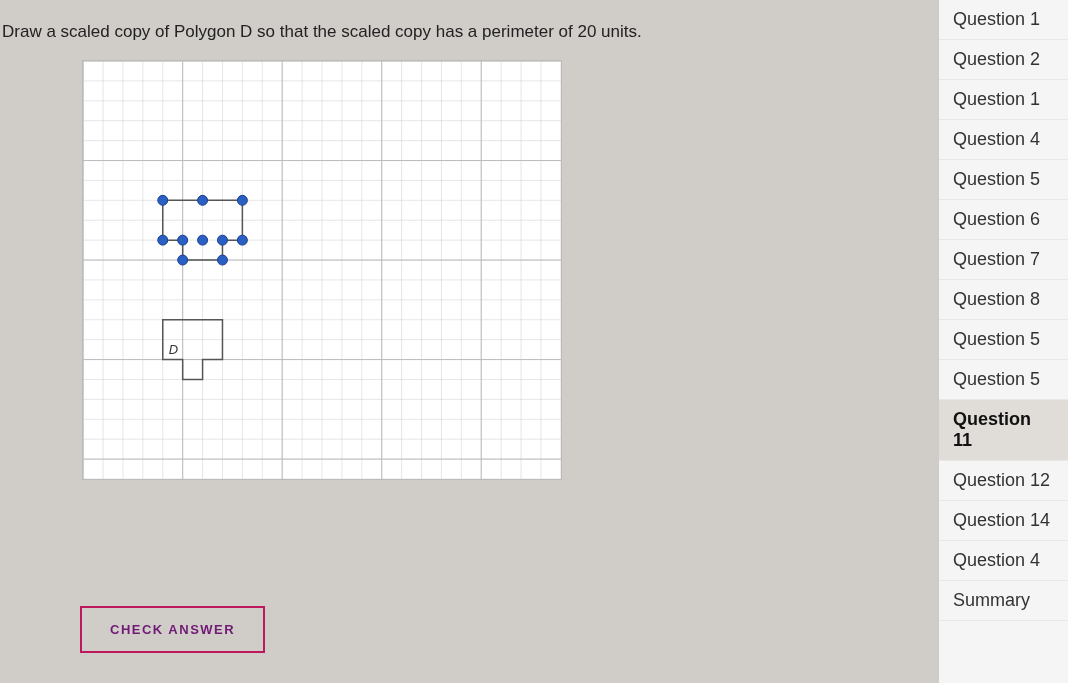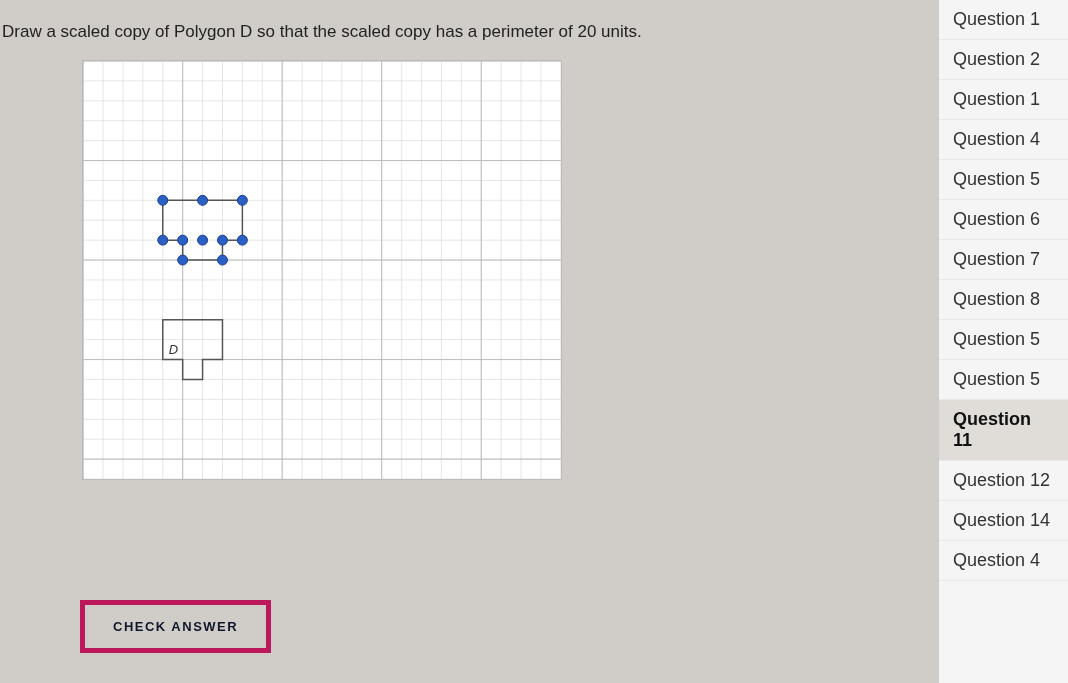--- a/index.html
+++ b/index.html
@@ -44,22 +44,22 @@
       top: 0; left: 0;
       width: 100%;
       height: 100%;
     }
 
     .check-answer-btn {
       position: absolute;
       bottom: 30px;
       left: 80px;
       background: transparent;
-      border: 5px solid #be185d;
-      color: #0f172a;
+      border: 2px solid #be185d;
+      color: #701a75;
       font-size: 13px;
       font-weight: bold;
       letter-spacing: 1.5px;
       padding: 14px 28px;
       cursor: pointer;
       text-transform: uppercase;
     }
 
     .sidebar {
       width: 130px;
@@ -176,13 +176,14 @@
     <div class="sidebar-item">Question 5</div>
     <div class="sidebar-item">Question 6</div>
     <div class="sidebar-item">Question 7</div>
     <div class="sidebar-item">Question 8</div>
     <div class="sidebar-item">Question 5</div>
     <div class="sidebar-item">Question 5</div>
     <div class="sidebar-item active">Question 11</div>
     <div class="sidebar-item">Question 12</div>
     <div class="sidebar-item">Question 14</div>
     <div class="sidebar-item">Question 4</div>
+    <div class="sidebar-item">Summary</div>
   </div>
 
 </body></html>

